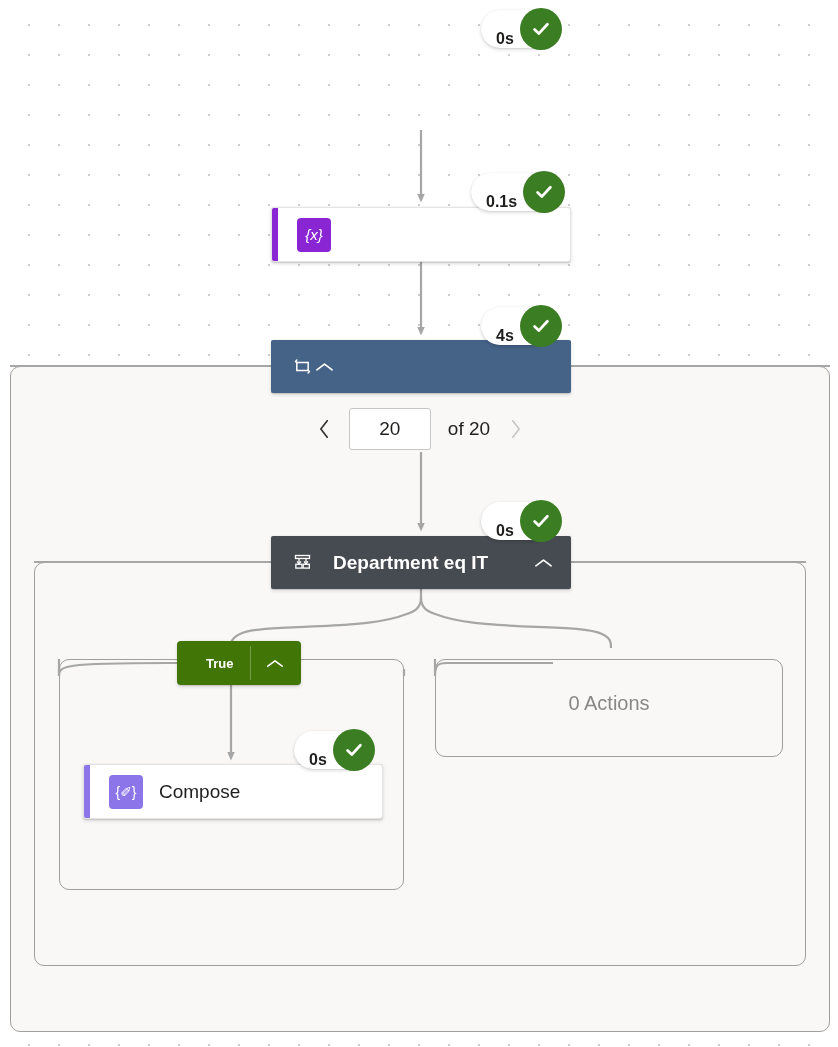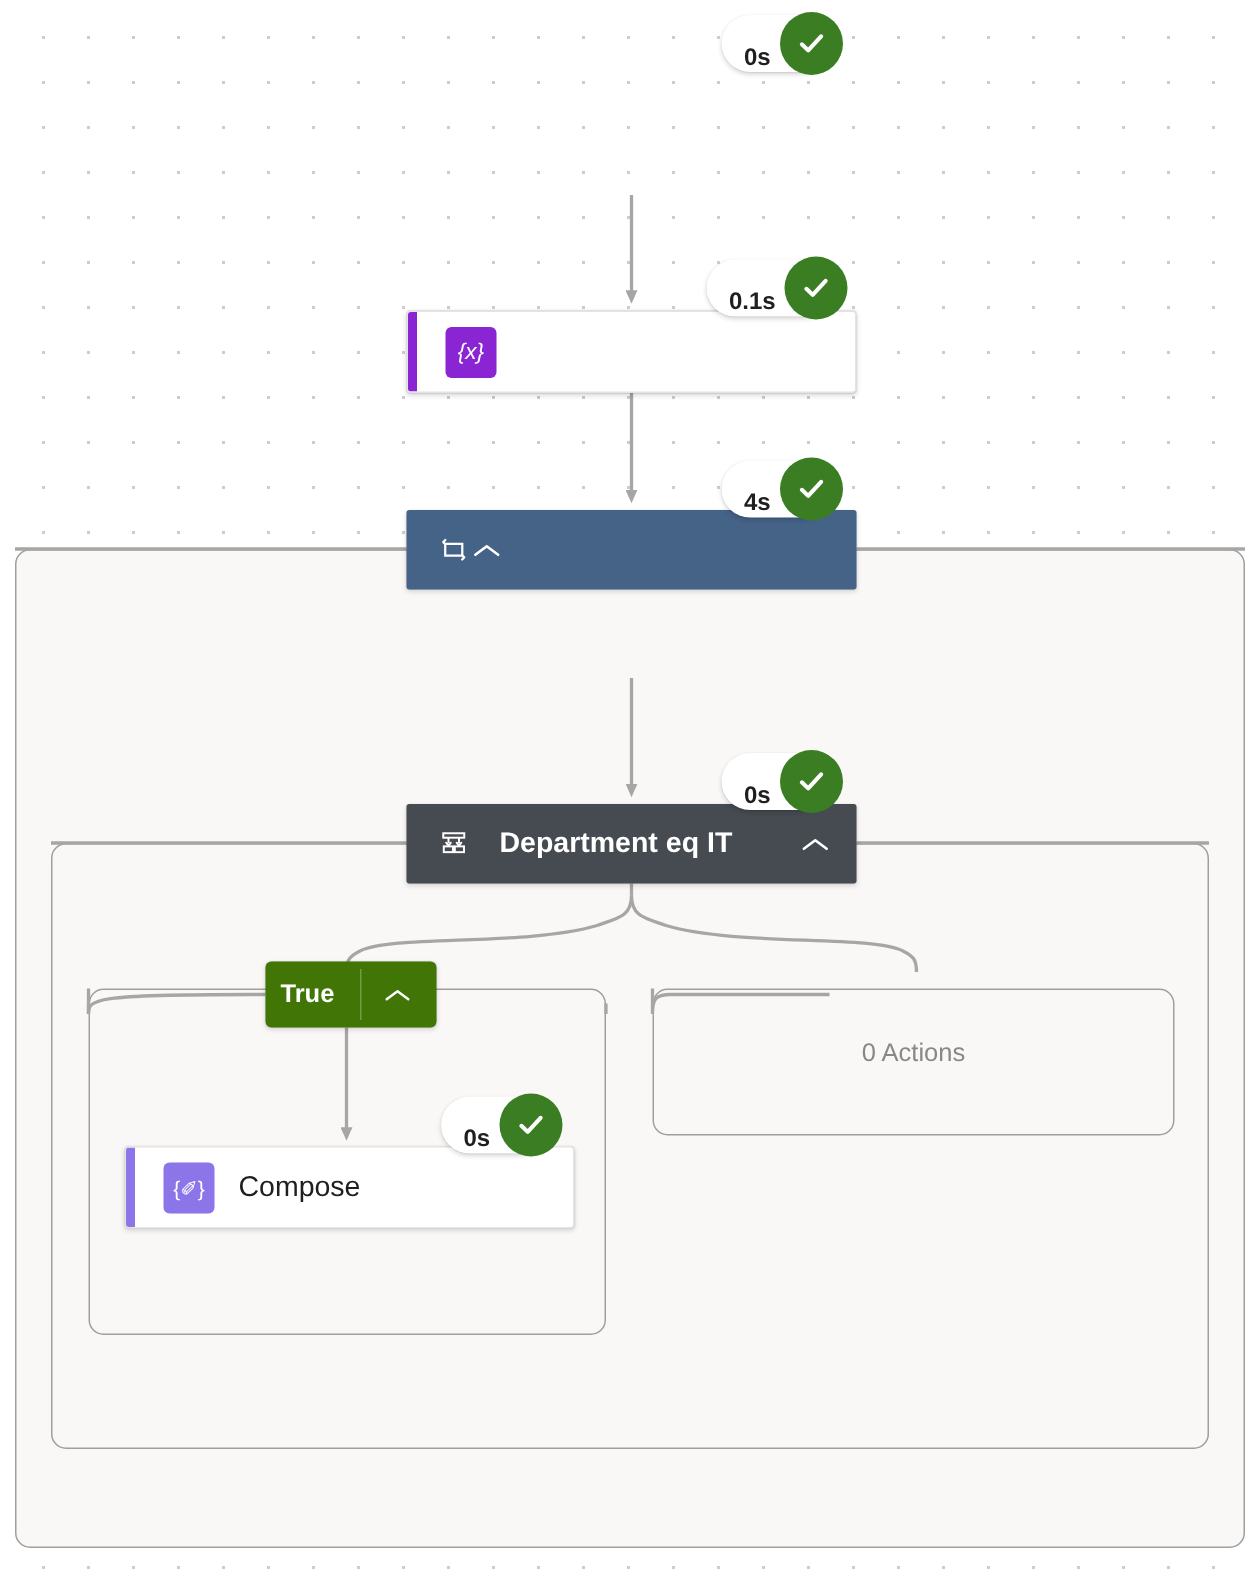--- a/index.html
+++ b/index.html
@@ -37,21 +37,21 @@
   #cond-scope   { left: 34px;  top: 562px; width: 772px; height: 404px; }
   #true-scope   { left: 59px;  top: 659px; width: 345px; height: 231px; }
   #false-scope  { left: 435px; top: 659px; width: 348px; height: 98px;  }
 
   .scope-empty-label {
     position: absolute;
     top: 32px;
     left: 0;
     width: 100%;
     text-align: center;
-    font-size: 17px;
+    font-size: 20px;
     color: #8a8886;
   }
 
   
   #wires {
     position: absolute;
     left: 0; top: 0;
     width: 838px; height: 1047px;
     pointer-events: none;
   }
@@ -133,24 +133,24 @@
   
   .branch-label {
     position: absolute;
     display: flex;
     align-items: center;
     border-radius: 4px;
     box-shadow: 0 1.6px 3.6px rgba(0,0,0,0.13), 0 0.3px 0.9px rgba(0,0,0,0.11);
     box-sizing: border-box;
   }
   .branch-label .bl-text {
-    font-size: 17px;
+    font-size: 13px;
     font-weight: bold;
     color: #ffffff;
-    padding-left: 10px;
+    padding-left: 29px;
     padding-right: 17px;
   }
   .branch-label .bl-sep {
     width: 1px;
     align-self: stretch;
     margin: 5px 0;
     background-color: rgba(255,255,255,0.28);
   }
   .branch-label .bl-chevron {
     padding-left: 15px;
@@ -332,20 +332,34 @@
 
   <div class="status-pill" id="pill-loop">
     <span class="dur">4s</span>
     <span class="check">
       <svg width="22" height="22" viewBox="0 0 24 24" fill="none">
         <path d="M5 12.6 L9.6 17 L19 6.8" stroke="#ffffff" stroke-width="3" stroke-linecap="round" stroke-linejoin="round"></path>
       </svg>
     </span>
   </div>
 
+  <div id="pager">
+    <span class="pg-arrow">
+      <svg width="13" height="22" viewBox="0 0 14 24" fill="none">
+        <path d="M10 3 L3 12 L10 21" stroke="#323130" stroke-width="1.8" stroke-linecap="round" stroke-linejoin="round"></path>
+      </svg>
+    </span>
+    <span class="pg-box">20</span>
+    <span class="pg-of">of 20</span>
+    <span class="pg-arrow">
+      <svg width="13" height="22" viewBox="0 0 14 24" fill="none">
+        <path d="M4 3 L11 12 L4 21" stroke="#c8c6c4" stroke-width="1.8" stroke-linecap="round" stroke-linejoin="round"></path>
+      </svg>
+    </span>
+  </div>
 
   <div class="scope-header" id="hdr-cond">
     <span class="sh-icon">
       <svg width="21" height="21" viewBox="0 0 24 24" fill="none">
         <rect x="4" y="4" width="16" height="3.4" stroke="#ffffff" stroke-width="1.5"></rect>
         <path d="M8 7.4 v4.2 M16 7.4 v4.2" stroke="#ffffff" stroke-width="1.5"></path>
         <path d="M8 13.4 l-1.8-2.2 M8 13.4 l1.8-2.2 M16 13.4 l-1.8-2.2 M16 13.4 l1.8-2.2" stroke="#ffffff" stroke-width="1.5" stroke-linecap="round"></path>
         <rect x="4.4" y="14" width="7" height="4.4" stroke="#ffffff" stroke-width="1.5"></rect>
         <rect x="12.8" y="14" width="7" height="4.4" stroke="#ffffff" stroke-width="1.5"></rect>
       </svg>

